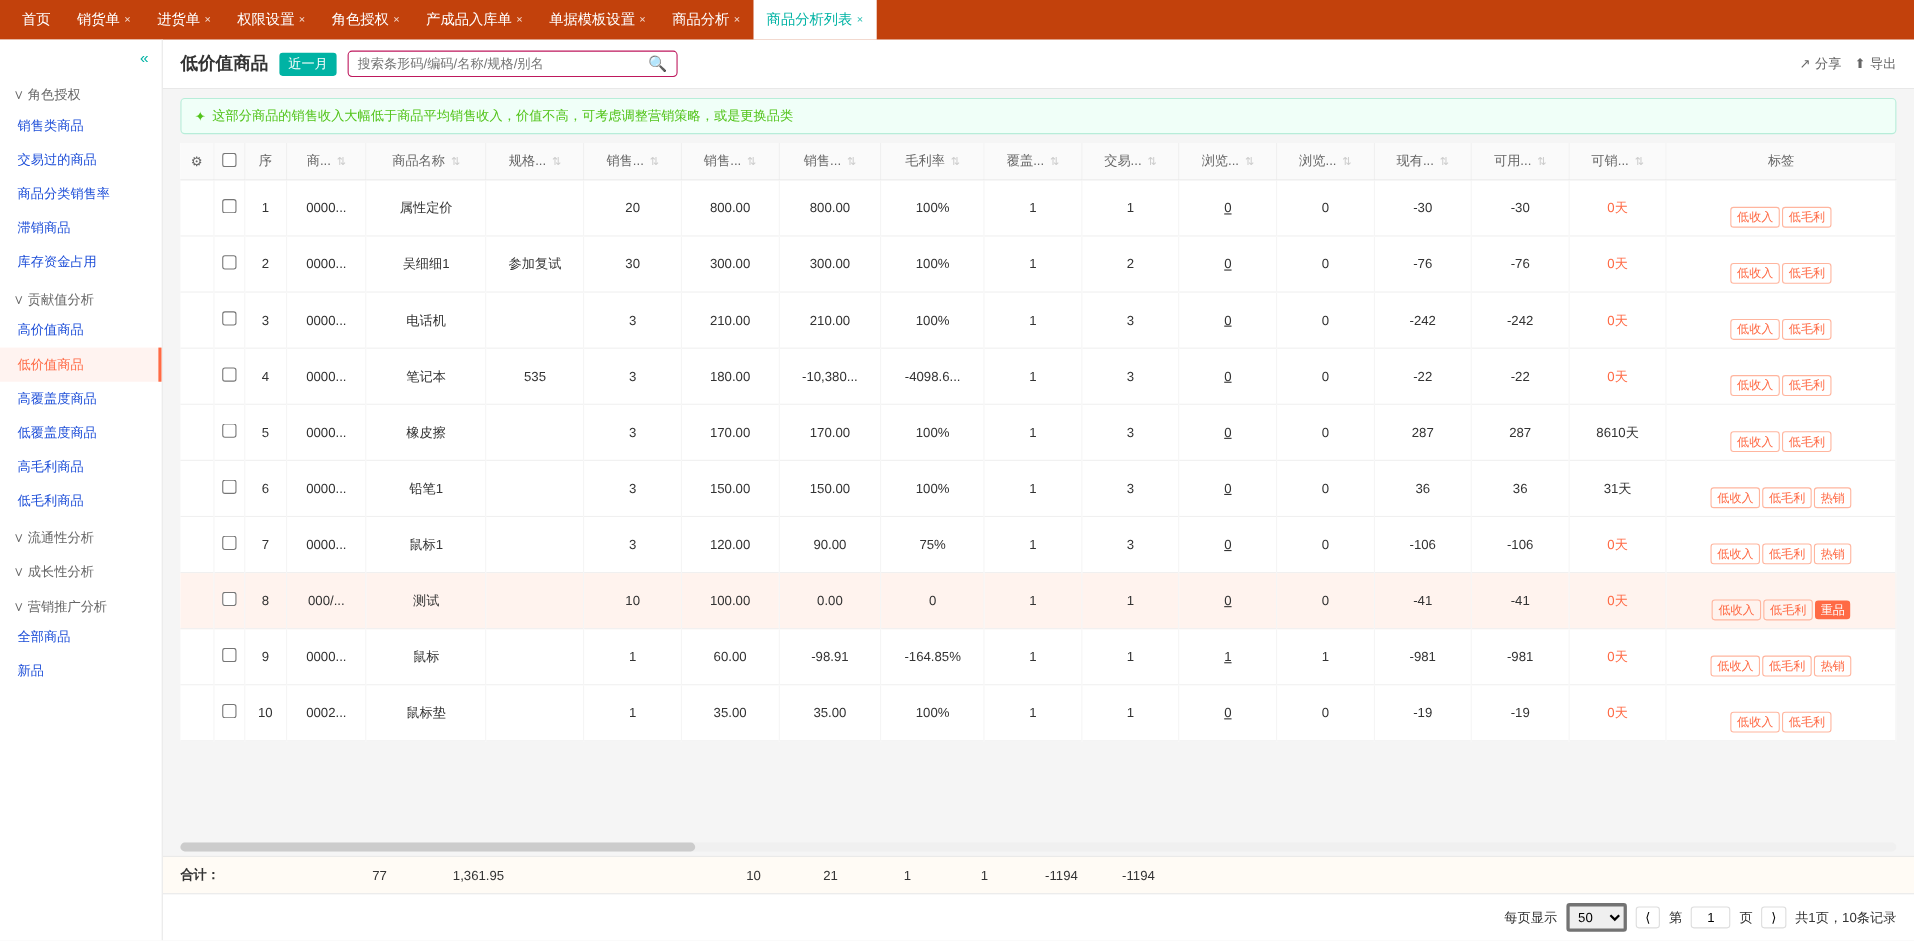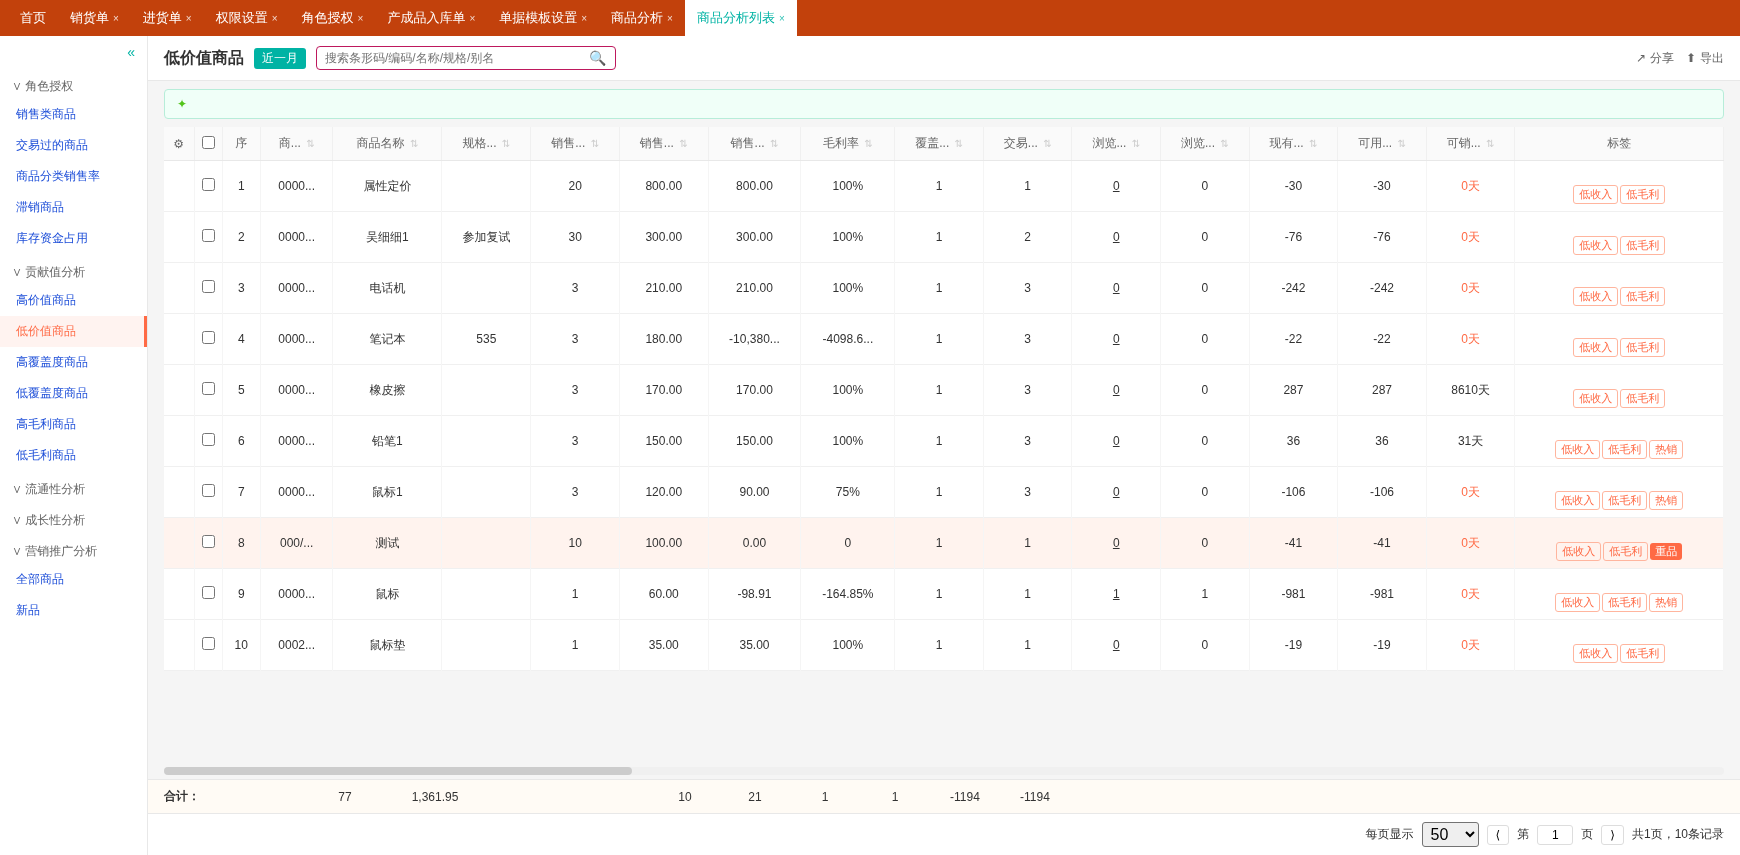--- a/index.html
+++ b/index.html
@@ -209,24 +209,24 @@
       align-items: center;
       justify-content: flex-end;
       padding: 8px 16px;
       background: #fff;
       border-top: 1px solid #e8e8e8;
       gap: 8px;
       font-size: 12px;
       color: #333;
     }
     .page-size-select {
-      border: 1px solid #737373;
+      border: 3px solid #737373;
       border-radius: 3px;
       padding: 2px 4px;
-      font-size: 16px;
+      font-size: 12px;
     }
     .page-btn {
       border: 1px solid #ddd;
       background: #fff;
       padding: 2px 8px;
       cursor: pointer;
       border-radius: 3px;
       font-size: 12px;
     }
     .page-input {
@@ -311,20 +311,21 @@
         </span>
         <span class="action-btn">
           <span>⬆</span>
           <span>导出</span>
         </span>
       </div>
     </div>
 
     <div class="info-bar">
       <span>✦</span>
+      <span>这部分商品的销售收入大幅低于商品平均销售收入，价值不高，可考虑调整营销策略，或是更换品类</span>
     </div>
 
     <div class="table-container">
       <table>
         <thead>
           <tr>
             <th style="width:30px;">⚙</th>
             <th style="width:28px;"><input type="checkbox" style=""></th>
             <th>序</th>
             <th>商... <span class="sort-icon">⇅</span></th>

